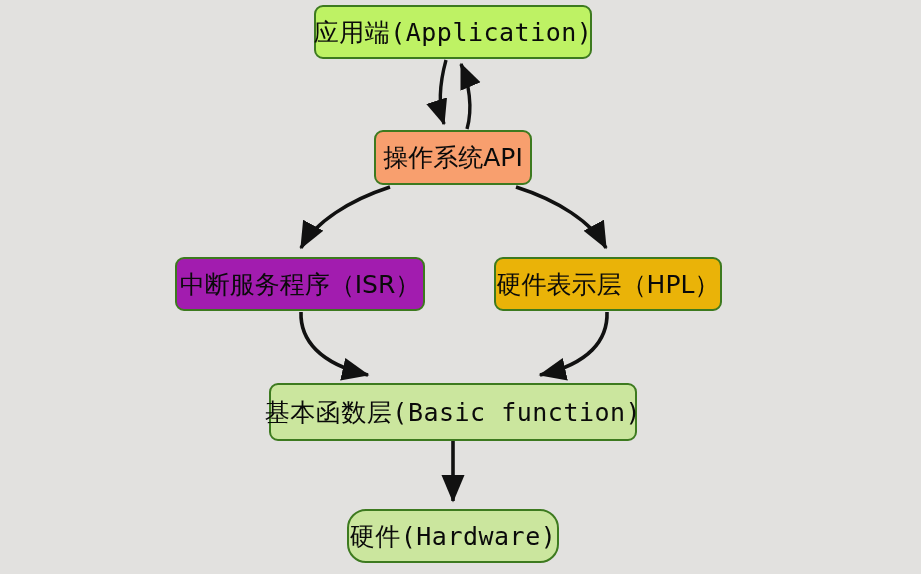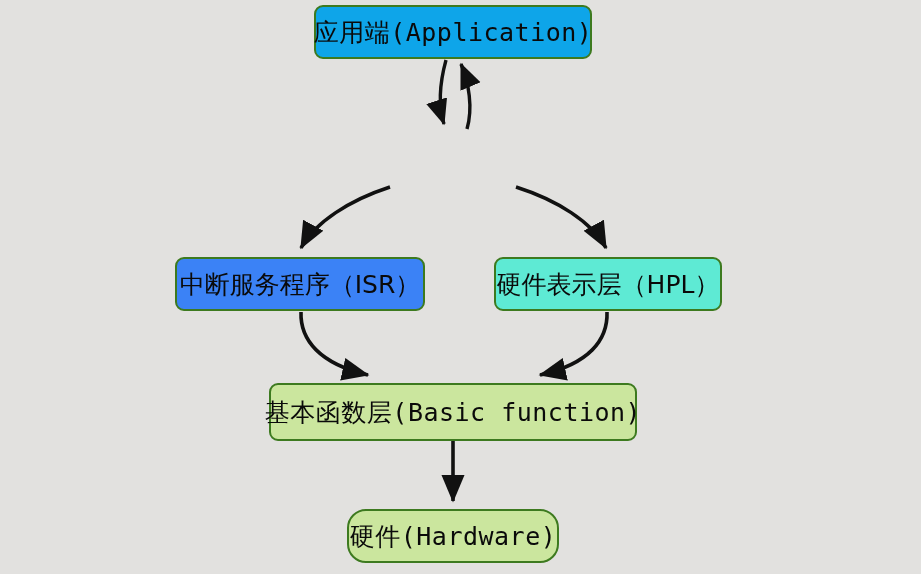--- a/index.html
+++ b/index.html
@@ -83,30 +83,33 @@
 
     <path d="M 516,187 C 557,200 592,222 606,248" fill="none" stroke="#111111" stroke-width="3.6" marker-end="url(#arrowhead)"></path>
 
     <path d="M 301,312 C 300,340 320,364 368,375" fill="none" stroke="#111111" stroke-width="3.6" marker-end="url(#arrowhead)"></path>
 
     <path d="M 607,312 C 608,340 589,364 540,375" fill="none" stroke="#111111" stroke-width="3.6" marker-end="url(#arrowhead)"></path>
 
     <path d="M 453,436 L 453,501" fill="none" stroke="#111111" stroke-width="3.6" marker-end="url(#arrowhead)"></path>
   </svg>
 
-  <div class="node mono" id="node-application" style="background: #0ea5e9; border-color: rgb(61, 122, 31);">
+  <div class="node mono" id="node-application" style="background: #bef264; border-color: rgb(61, 122, 31);">
     <span class="label">应用端(Application)</span>
   </div>
 
+  <div class="node sans accent" id="node-os-api" style="background: rgb(248, 159, 110); border-color: rgb(61, 122, 31);">
+    <span class="label">操作系统API</span>
+  </div>
 
-  <div class="node sans" id="node-isr" style="background: #3b82f6; border-color: rgb(61, 122, 31);">
+  <div class="node sans" id="node-isr" style="background: #a21caf; border-color: rgb(61, 122, 31);">
     <span class="label">中断服务程序（ISR）</span>
   </div>
 
-  <div class="node sans" id="node-hpl" style="background: #5eead4; border-color: rgb(61, 122, 31);">
+  <div class="node sans" id="node-hpl" style="background: #eab308; border-color: rgb(61, 122, 31);">
     <span class="label">硬件表示层（HPL）</span>
   </div>
 
   <div class="node mono" id="node-basic" style="background: rgb(203, 230, 158); border-color: rgb(61, 122, 31);">
     <span class="label">基本函数层(Basic function)</span>
   </div>
 
   <div class="node mono" id="node-hardware" style="background: rgb(203, 230, 158); border-color: rgb(61, 122, 31); border-radius: 19px;">
     <span class="label">硬件(Hardware)</span>
   </div>

